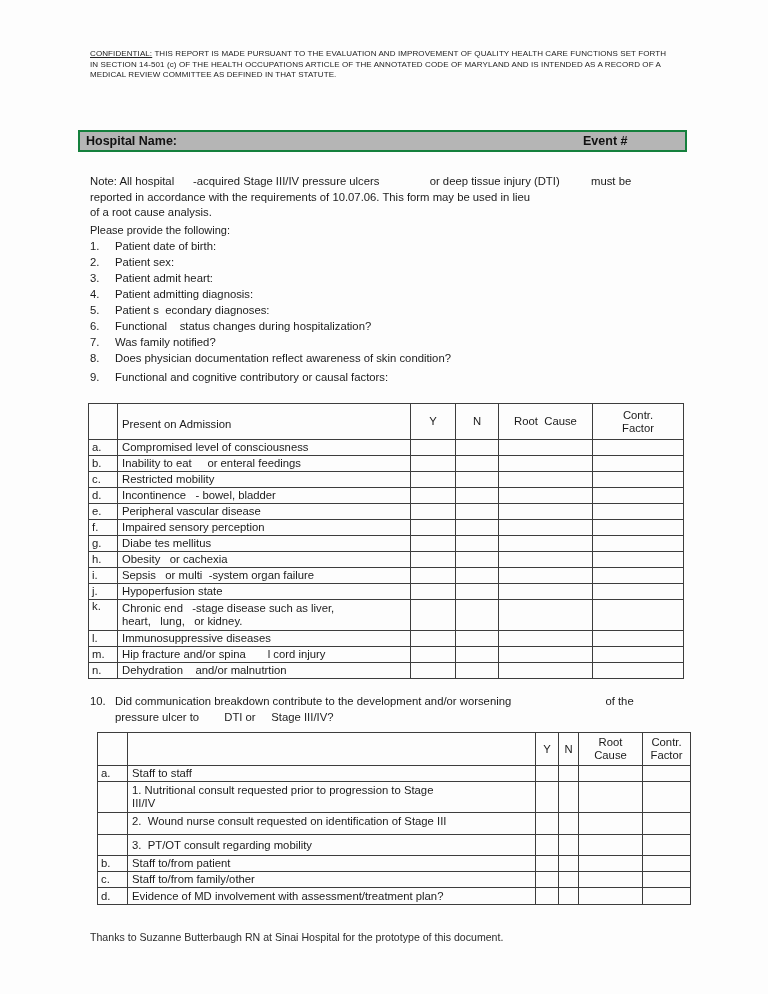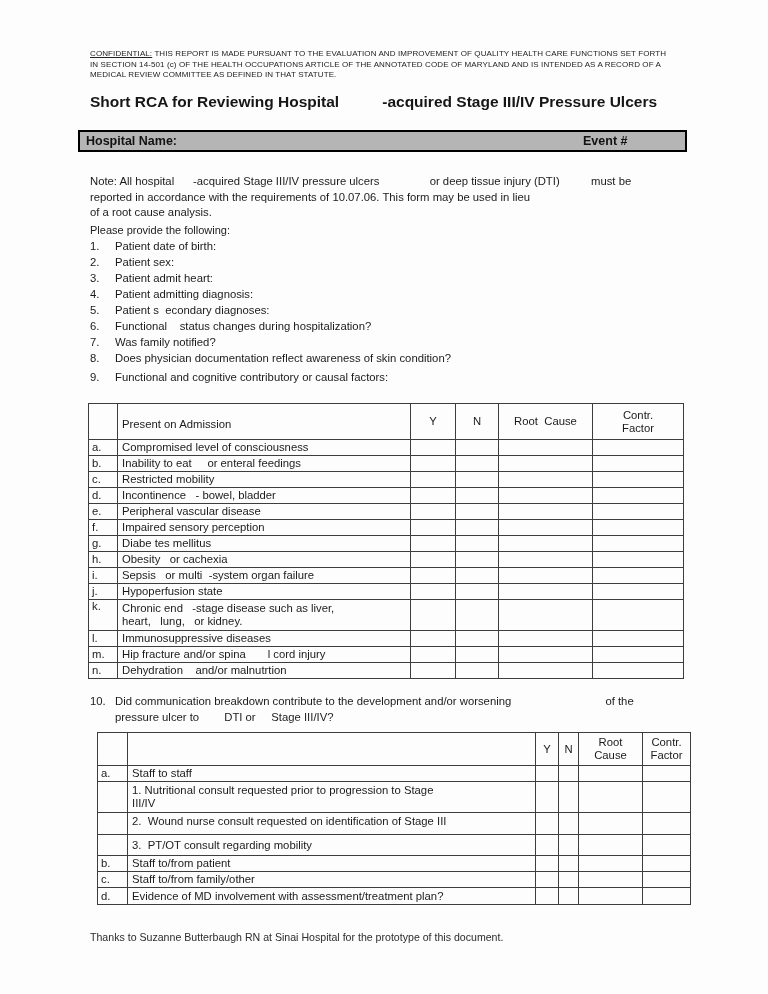--- a/index.html
+++ b/index.html
@@ -17,21 +17,21 @@
     font-size: 8px; line-height: 10.5px; letter-spacing: 0.1px;
     white-space: pre-wrap; color: #222;
   }
   .confidential .conf-label { text-decoration: underline; }
   .doc-title {
     position: absolute; left: 90px; top: 93px;
     font-size: 15.5px; font-weight: 600; white-space: pre; color: #161616;
   }
   .hospital-bar {
     position: absolute; left: 78px; top: 130px; width: 609px; height: 22px;
-    background: #b5b5b5; border: 2px solid #000000;
+    background: #b5b5b5; border: 2px solid #15803d;
   }
   .hospital-bar .bar-label { position: absolute; top: 2px; font-size: 12.5px; font-weight: 700; color: #121212; }
   .hospital-bar .hosp { left: 6px; }
   .hospital-bar .evt  { left: 478px; padding-left: 25px; }
   .note {
     position: absolute; left: 90px; top: 163px; width: 605px;
     font-size: 11.3px; line-height: 15.5px; white-space: pre-wrap;
   }
   .intro { position: absolute; left: 90px; top: 224px; font-size: 11px; }
   .qlist { position: absolute; left: 90px; top: 240px; font-size: 11.3px; }
@@ -64,21 +64,20 @@
 </style>
 </head>
 <body>
 
 <div class="page">
 
   <p class="confidential"><span class="conf-label">CONFIDENTIAL:</span><span> THIS REPORT IS MADE PURSUANT TO THE EVALUATION AND IMPROVEMENT OF QUALITY HEALTH CARE FUNCTIONS SET FORTH
 IN SECTION 14-501 (c) OF THE HEALTH OCCUPATIONS ARTICLE OF THE ANNOTATED CODE OF MARYLAND AND IS INTENDED AS A RECORD OF A
 MEDICAL REVIEW COMMITTEE AS DEFINED IN THAT STATUTE.</span></p>
 
-  <div class="doc-title">Short RCA for Reviewing Hospital          -acquired Stage III/IV Pressure Ulcers</div>
 
   <div class="hospital-bar">
     <span class="bar-label hosp">Hospital Name:</span>
     <span class="bar-label evt">Event #</span>
   </div>
 
   <p class="note">Note: All hospital      -acquired Stage III/IV pressure ulcers                or deep tissue injury (DTI)          must be
 reported in accordance with the requirements of 10.07.06. This form may be used in lieu
 of a root cause analysis.</p>
 

